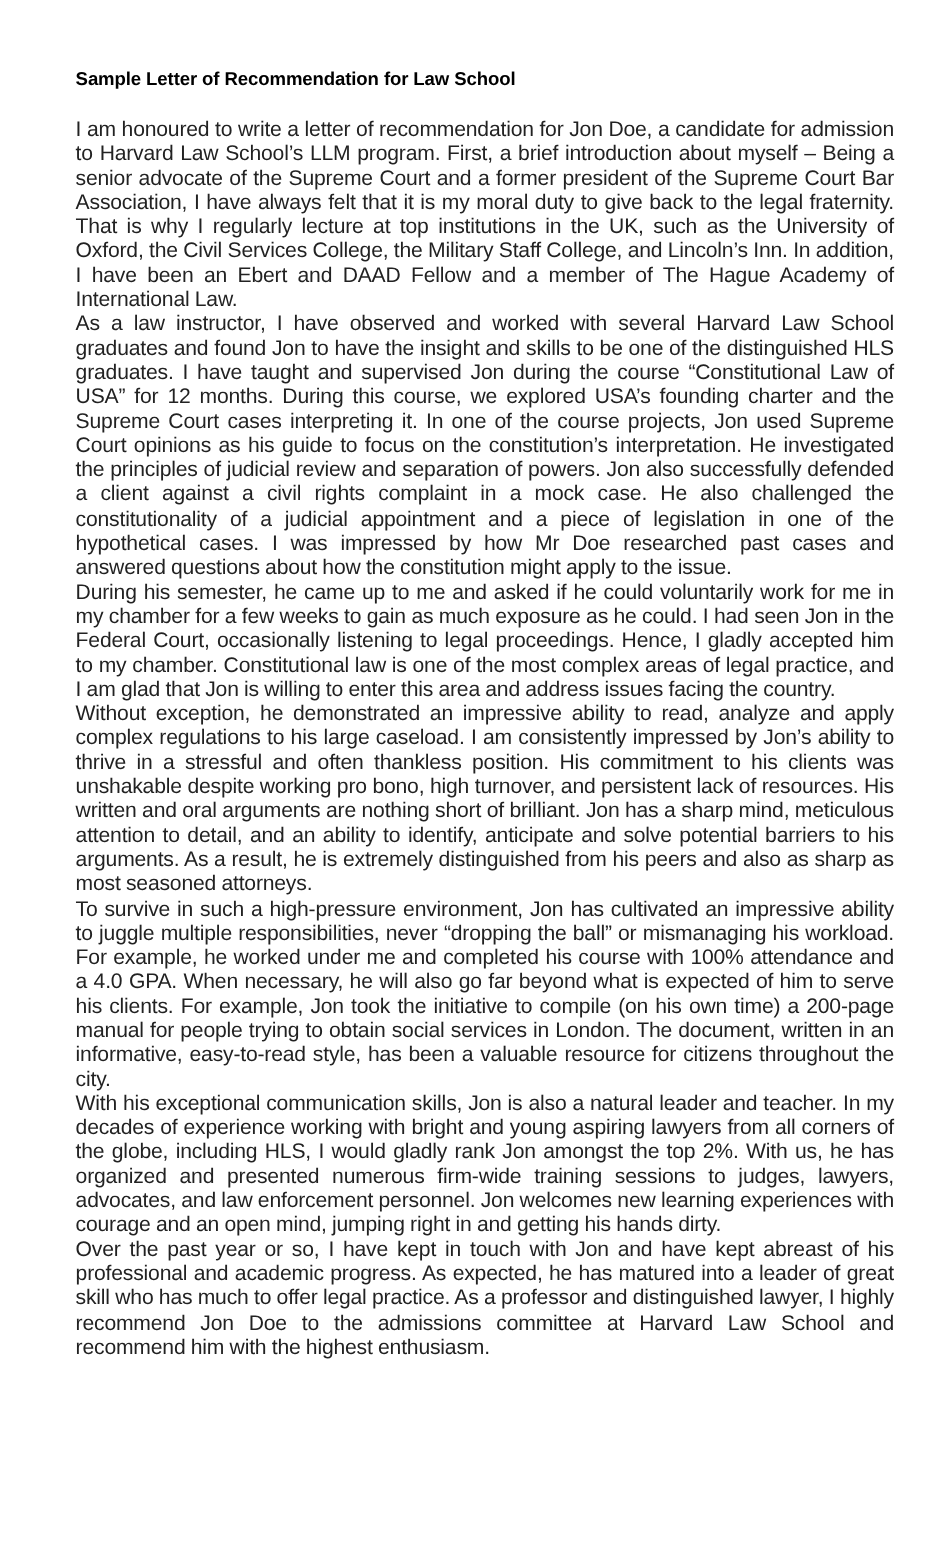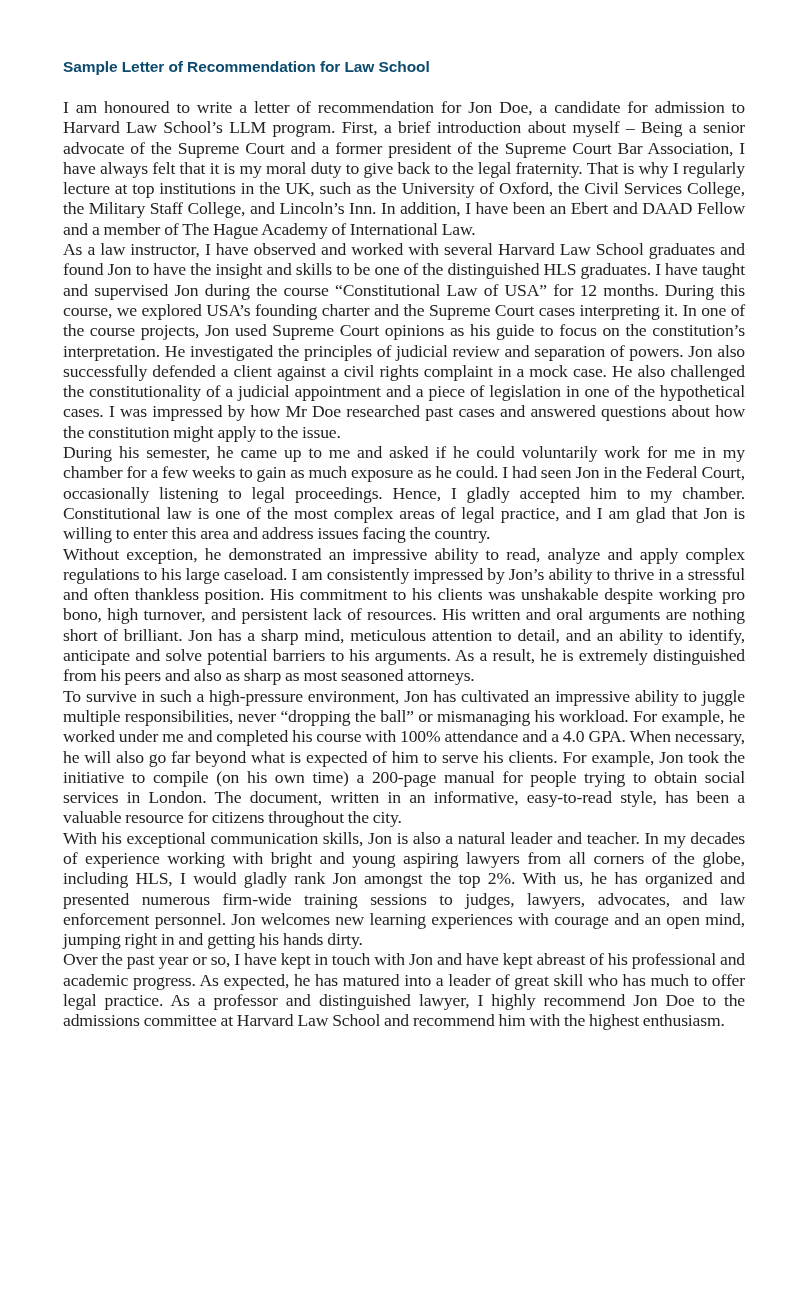--- a/index.html
+++ b/index.html
@@ -16,27 +16,27 @@
     .page {
       position: absolute;
       left: 63px;
       top: 57px;
       width: 682px;
     }
     .title {
       font-family: "Liberation Sans", sans-serif;
       font-weight: bold;
       font-size: 15.5px;
-      color: #0c4a6e;
+      color: #000000;
       margin: 0 0 20px 0;
       line-height: 20px;
       letter-spacing: -0.1px;
     }
     .body-text p {
-      font-family: Liberation Serif, serif;
+      font-family: Liberation Sans, sans-serif;
       font-size: 17.6px;
       line-height: 20.3px;
       color: #222222;
       text-align: justify;
       margin: 0;
       letter-spacing: -0.15px;
       word-spacing: -0.3px;
     }
   </style>
 </head>

